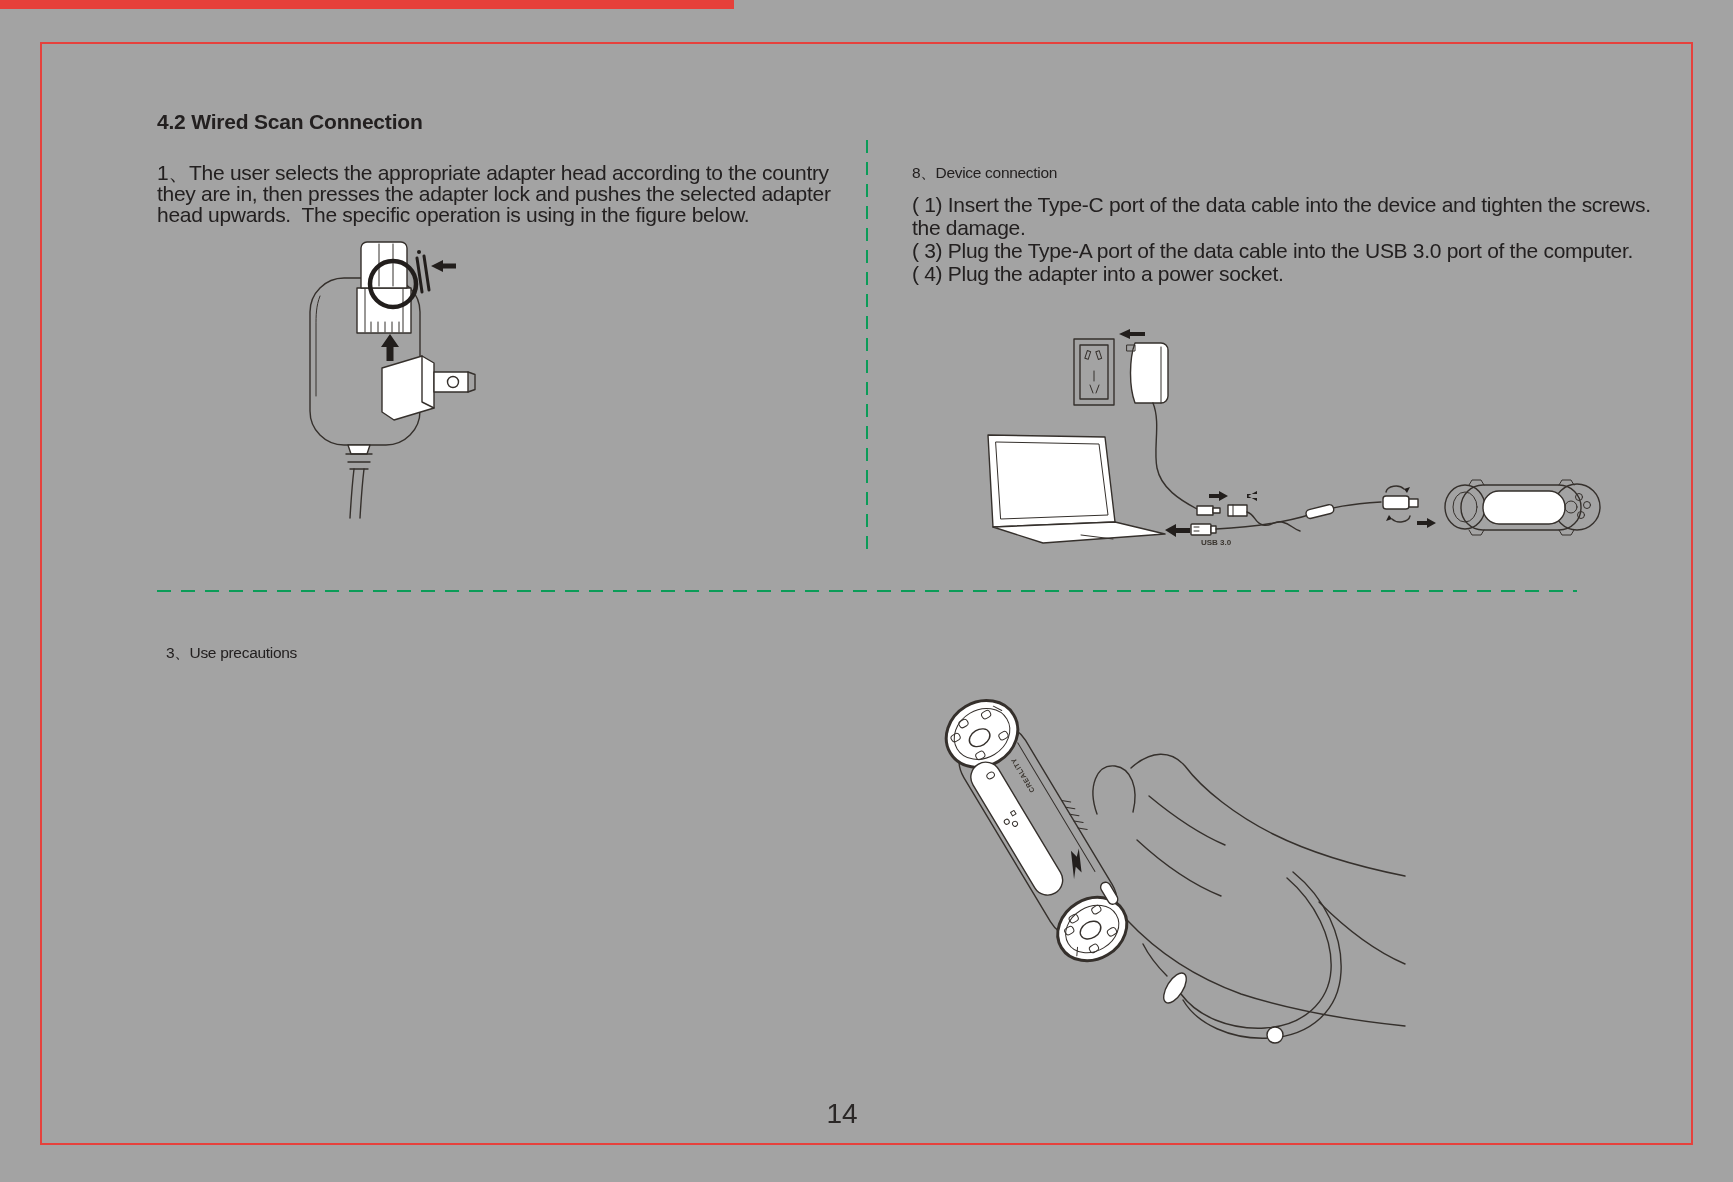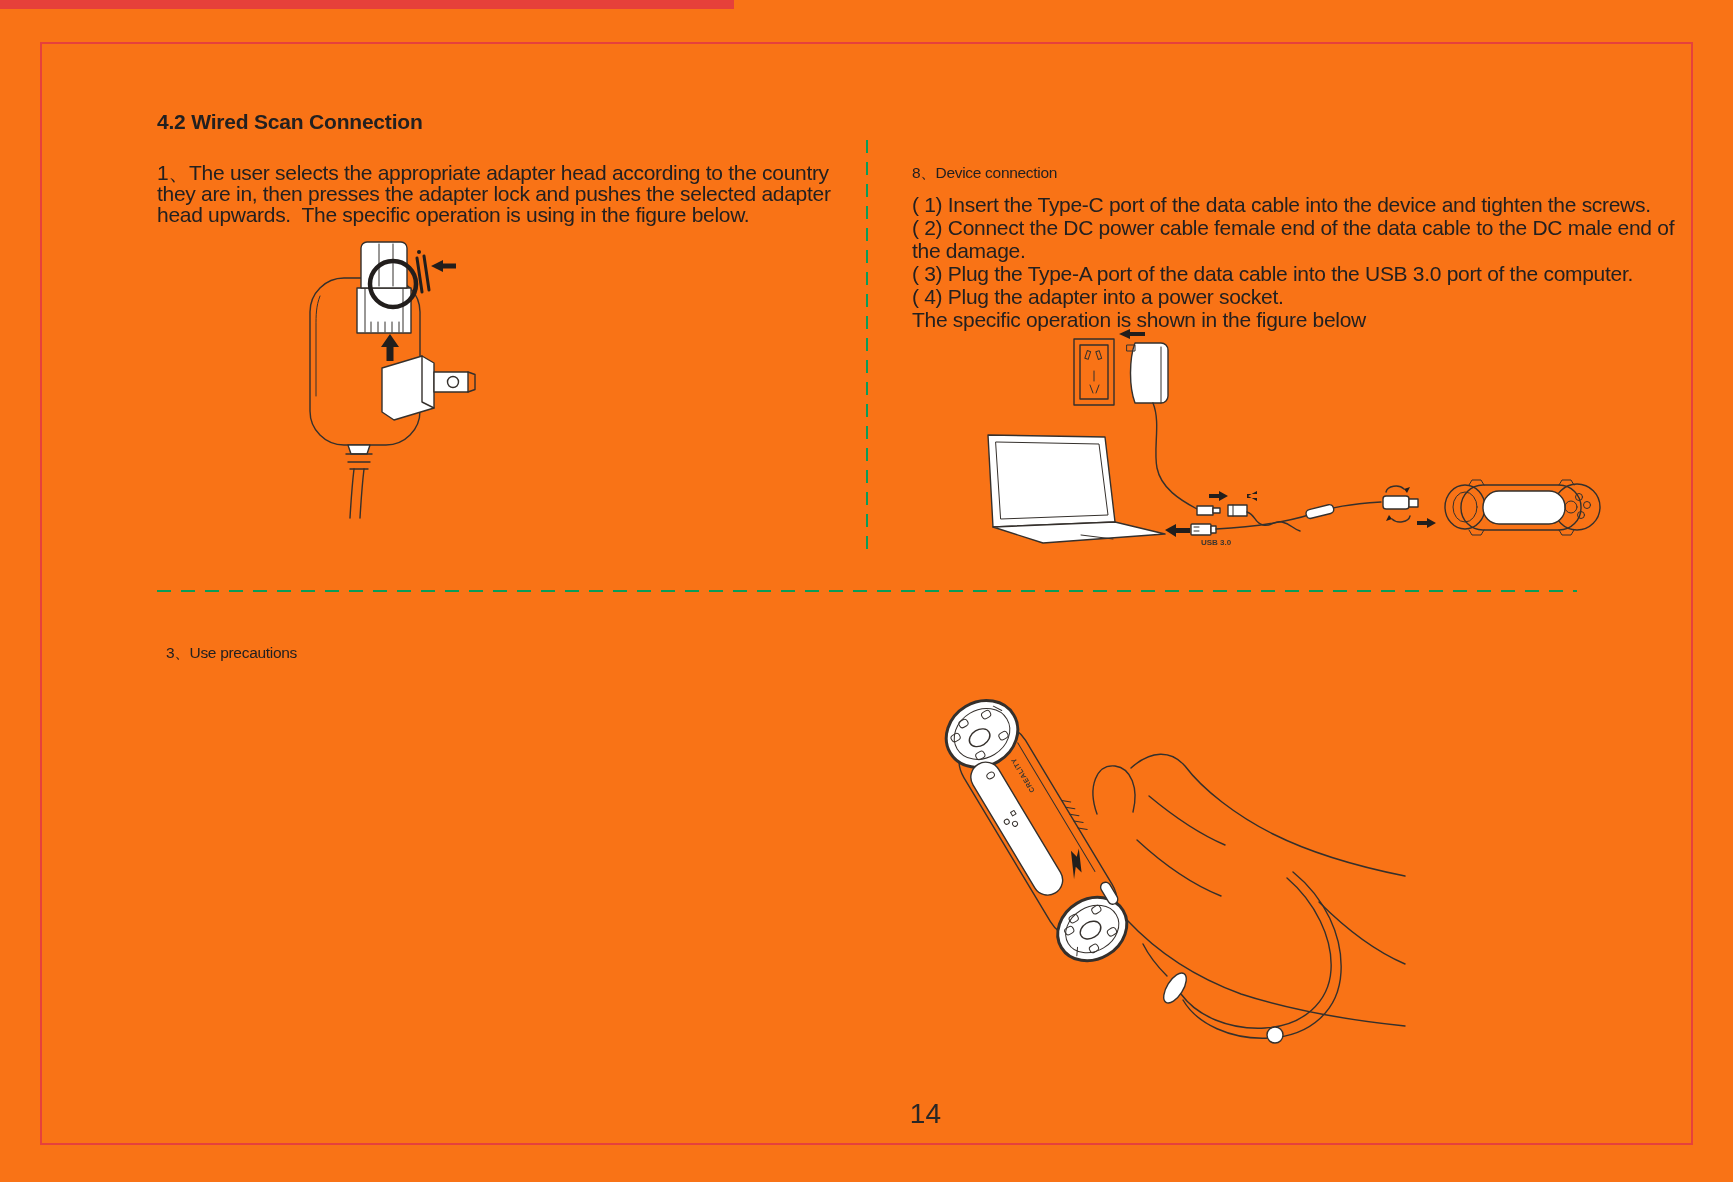--- a/index.html
+++ b/index.html
@@ -1,39 +1,39 @@
 <!DOCTYPE html>
 <html><head>
 <meta charset="utf-8">
 <style>
   *{margin:0;padding:0;box-sizing:border-box}
   html,body{background:#fff}
   body{width:1733px;height:1182px;font-family:"Liberation Sans","DejaVu Sans",sans-serif;color:#232020}
-  .page{position:relative;width:1733px;height:1182px;background:#f97316;overflow:hidden}
+  .page{position:relative;width:1733px;height:1182px;background:#a3a3a3;overflow:hidden}
   .top-bar{position:absolute;left:0;top:0;width:734px;height:9px;background:#e6403a}
   .frame{position:absolute;left:40px;top:42px;width:1653px;height:1103px;border:2px solid #e6413c}
   .title{position:absolute;left:157px;top:110px;font-size:21px;font-weight:bold;letter-spacing:-.2px;color:#232020}
   .tblock{position:absolute;font-size:21px;letter-spacing:-.3px}
   .line{white-space:pre;line-height:21px}
   #sec1{left:157px;top:162px}
   #sec2h{left:912px;top:163px;position:absolute;font-size:15.5px;letter-spacing:-.3px}
   #sec2{left:912px;top:193px}
   #sec2 .line{line-height:23px}
   #sec3h{left:166px;top:643px;position:absolute;font-size:15.5px;letter-spacing:-.3px}
   #sec3{left:157px;top:678px}
   #sec3 .line{line-height:22px}
   .vdiv{position:absolute;left:866px;top:140px;width:2px;height:413px;
         background:repeating-linear-gradient(180deg,#0b9c58 0 13px,transparent 13px 22px)}
   .hdiv{position:absolute;left:157px;top:590px;width:1420px;height:2px;
         background:repeating-linear-gradient(90deg,#0b9c58 0 14px,transparent 14px 24px)}
   .fig{position:absolute}
   #fig-adapter{left:270px;top:226px}
   #fig-conn{left:865px;top:293px}
   #fig-hand{left:845px;top:600px}
-  .pagenum{position:absolute;left:821px;top:1098px;width:120px;text-align:right;font-size:28px;color:#2a2726}
+  .pagenum{position:absolute;left:782px;top:1098px;width:120px;text-align:center;font-size:28px;color:#2a2726}
   svg{overflow:visible;display:block}
   .ln{fill:none;stroke:#35302c;stroke-width:1.4;stroke-linecap:round;stroke-linejoin:round}
   .lnw{fill:#fff;stroke:#35302c;stroke-width:1.4;stroke-linejoin:round}
   .blk{fill:#221e1c;stroke:none}
   .thin{stroke-width:1}
   .bold{stroke-width:3}
   .svgtxt{font-family:"Liberation Sans","DejaVu Sans",sans-serif;fill:#3a352f;font-weight:bold}
 </style>
 </head>
 <body>
@@ -49,25 +49,23 @@
     <div class="line">1、The user selects the appropriate adapter head according to the country</div>
     <div class="line">they are in, then presses the adapter lock and pushes the selected adapter</div>
     <div class="line">head upwards.  The specific operation is using in the figure below.</div>
   </div>
 
   <div class="vdiv"></div>
 
   <div id="sec2h">8、Device connection</div>
   <div class="tblock" id="sec2">
     <div class="line">( 1) Insert the Type-C port of the data cable into the device and tighten the screws.</div>
-    <div class="line">( 2) Connect the DC power cable female end of the data cable to the DC male end of</div>
     <div class="line">the damage.</div>
     <div class="line">( 3) Plug the Type-A port of the data cable into the USB 3.0 port of the computer.</div>
     <div class="line">( 4) Plug the adapter into a power socket.</div>
-    <div class="line">The specific operation is shown in the figure below</div>
   </div>
 
   <svg class="fig" id="fig-adapter" width="210" height="292" viewBox="0 0 210 292">
     <g>
       <rect class="ln" x="40" y="52" width="110" height="167" rx="34"></rect>
       <path class="ln thin" d="M50,70 c-4,10 -4,20 -4,30 v70"></path>
     </g>
     <g>
       <rect class="lnw" x="87" y="62" width="54" height="45"></rect>
       <path class="ln thin" d="M95,63 v43 M133,63 v43"></path>

